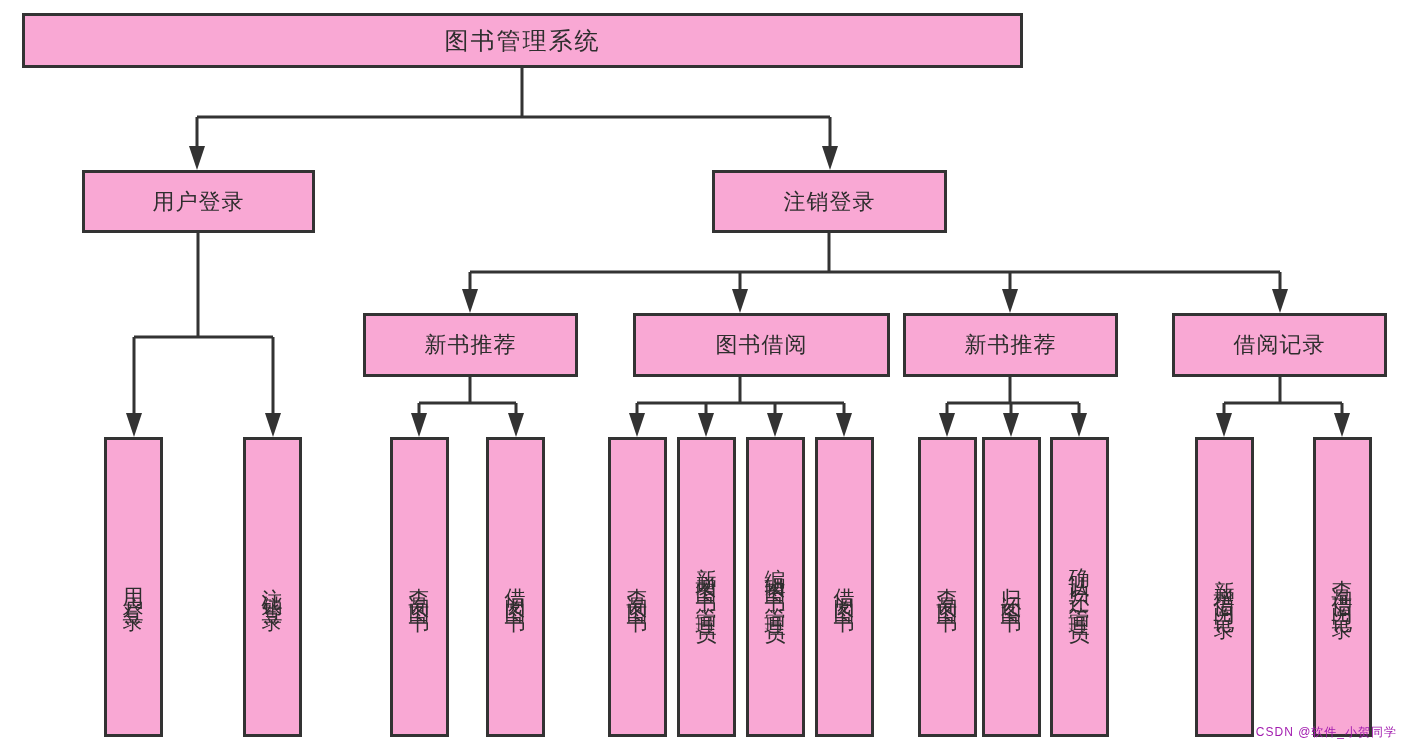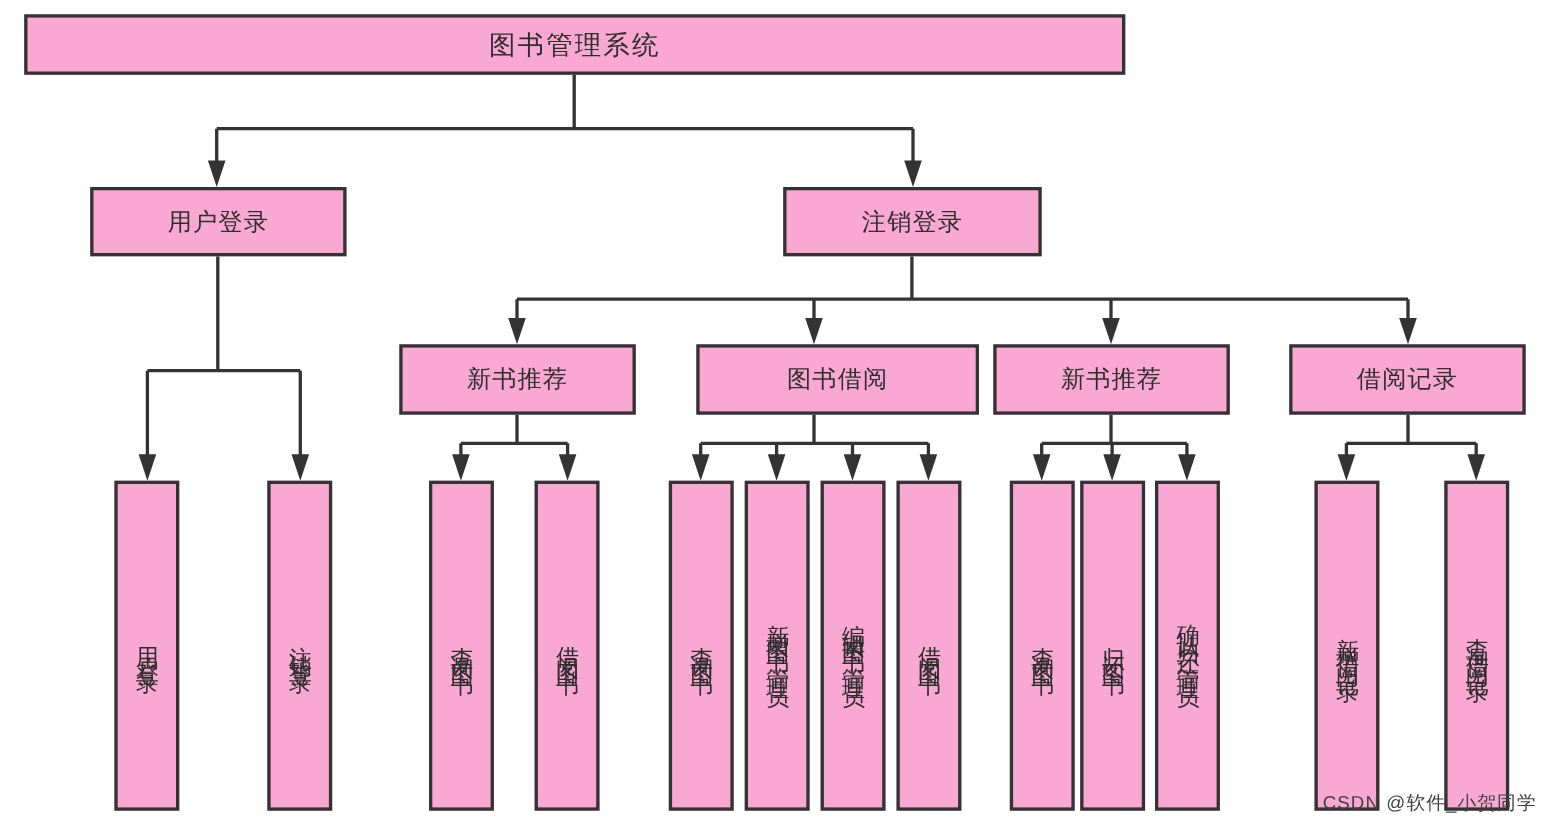--- a/index.html
+++ b/index.html
@@ -28,22 +28,22 @@
     writing-mode:vertical-rl;
     text-orientation:mixed;
     font-size:21px;
     letter-spacing:8px;
     line-height:1;
   }
   .watermark{
     position:absolute;
     right:8px;
     bottom:6px;
-    font-size:17px;
-    color:#404040;
+    font-size:12px;
+    color:#a21caf;
     letter-spacing:1px;
     z-index:3;
   }
 </style>
 </head>
 <body>
 
 <div id="stage">
 
   <svg id="connectors" viewBox="0 0 1405 747" xmlns="http://www.w3.org/2000/svg">

